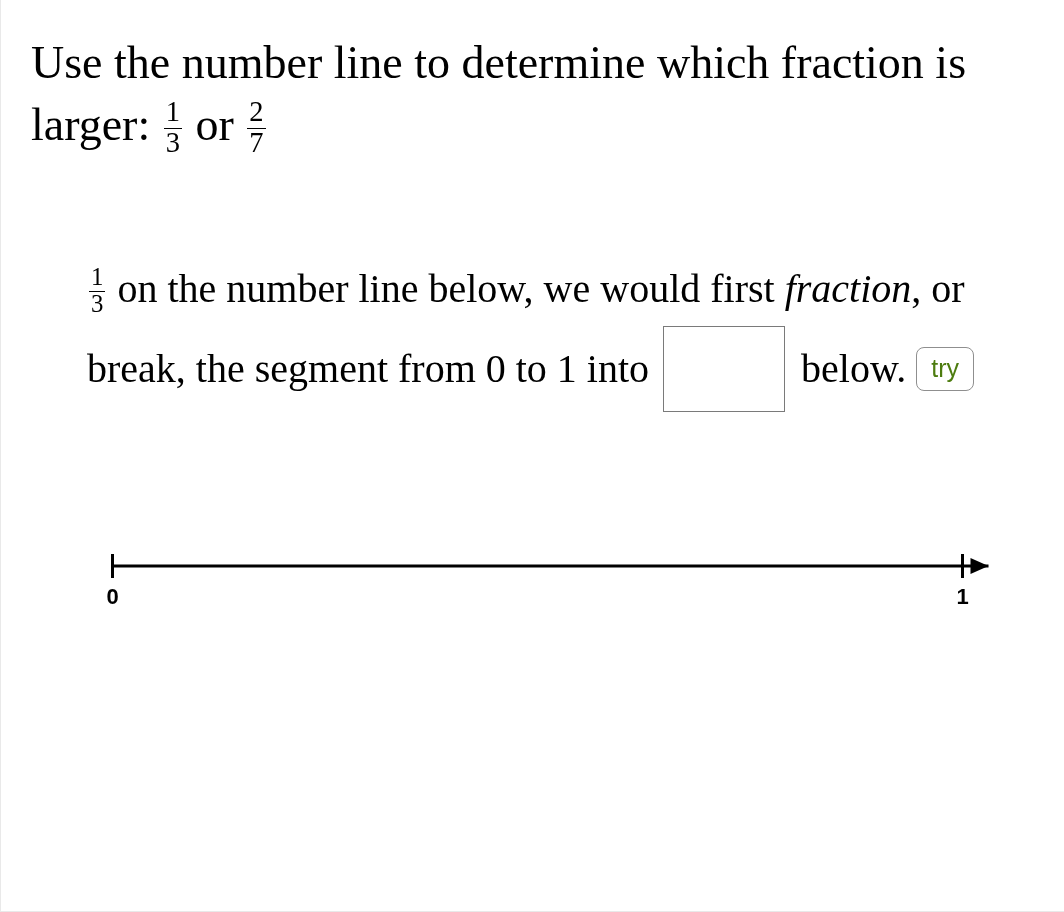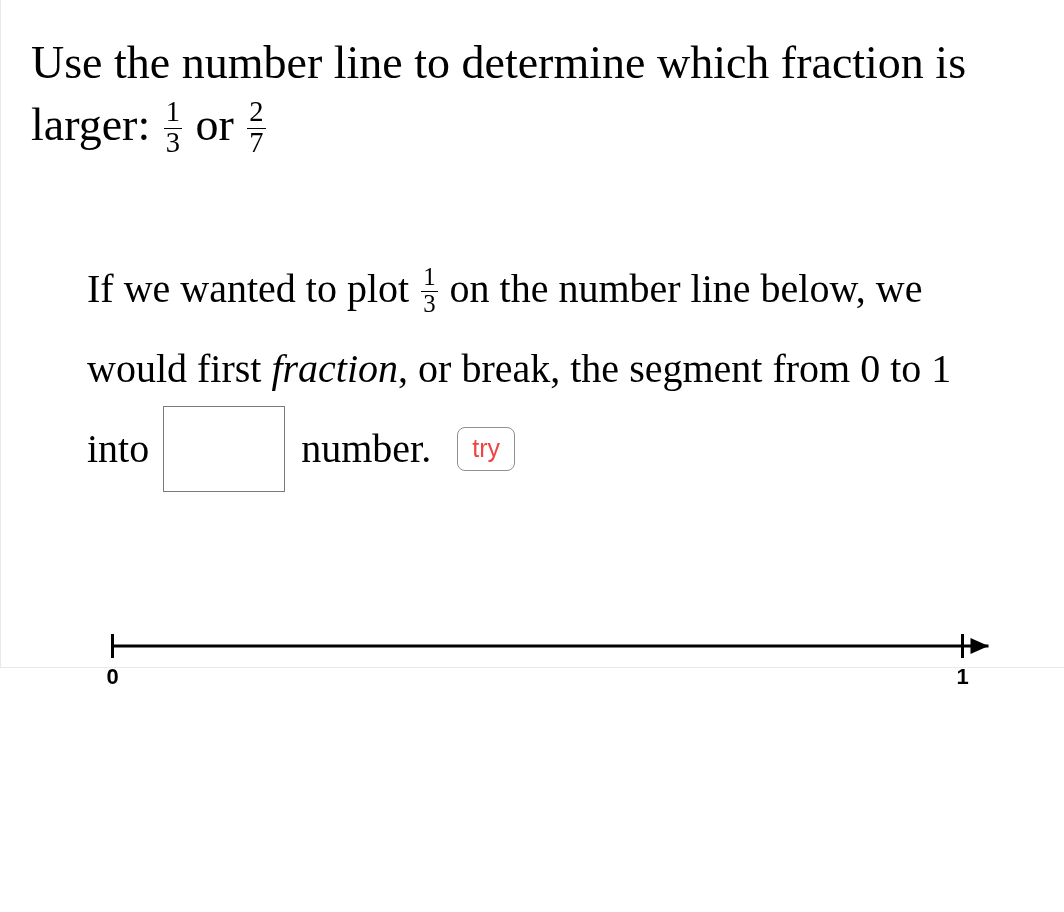--- a/index.html
+++ b/index.html
@@ -7,21 +7,21 @@
     padding: 0;
     width: 1064px;
     height: 912px;
     background: #ffffff;
     font-family: Georgia, "Times New Roman", serif;
     color: #000000;
   }
   .page {
     box-sizing: border-box;
     width: 1064px;
-    height: 668px;
+    height: 912px;
     padding: 32px 30px 0 30px;
     border-left: 1px solid #e9e9e9;
     border-bottom: 1px solid #e9e9e9;
   }
   .question {
     font-size: 46px;
     line-height: 1.35;
   }
   .frac {
     display: inline-flex;
@@ -73,26 +73,26 @@
     background: #ffffff;
     outline: none;
     position: relative;
     top: -4px;
   }
   .try-btn {
     display: inline-block;
     vertical-align: middle;
     font-family: Verdana, Geneva, sans-serif;
     font-size: 25px;
-    color: #ef4444;
+    color: #4d7c0f;
     background: #ffffff;
     border: 1.5px solid #8f8f8f;
     border-radius: 8px;
     padding: 6px 14px 7px 14px;
-    margin-left: 16px;
+    margin-left: 0;
     cursor: pointer;
     position: relative;
     top: -4px;
   }
   .nl-wrap {
     margin-top: 120px;
     padding-left: 60px;
     padding-right: 20px;
   }
   .nl-svg {
@@ -132,24 +132,24 @@
     </span>
     <span> or </span>
     <span class="frac frac-sm">
       <span class="num">2</span>
       <span class="den">7</span>
     </span>
   </div>
 
   <div class="body-block">
     <div class="body-text">
-      <span>If we wanted to plot </span><span class="frac">
+      <span class="frac">
         <span class="num">1</span>
         <span class="den">3</span>
-      </span><span> on the number line below, we would first </span><em>fraction</em><span>, or break, the segment from 0 to 1 into </span><input type="text" class="pieces-input" value="" style=""><span> number. </span><button class="try-btn">try</button>
+      </span><span> on the number line below, we would first </span><em>fraction</em><span>, or break, the segment from 0 to 1 into </span><input type="text" class="pieces-input" value="" style=""><span> below. </span><button class="try-btn">try</button>
     </div>
   </div>
 
   <div class="nl-wrap">
     <svg class="nl-svg" viewBox="0 0 920 110">
 
       <line class="nl-line" x1="20" y1="30" x2="896" y2="30"></line>
 
       <line class="nl-tick" x1="20" y1="18" x2="20" y2="42"></line>
 

